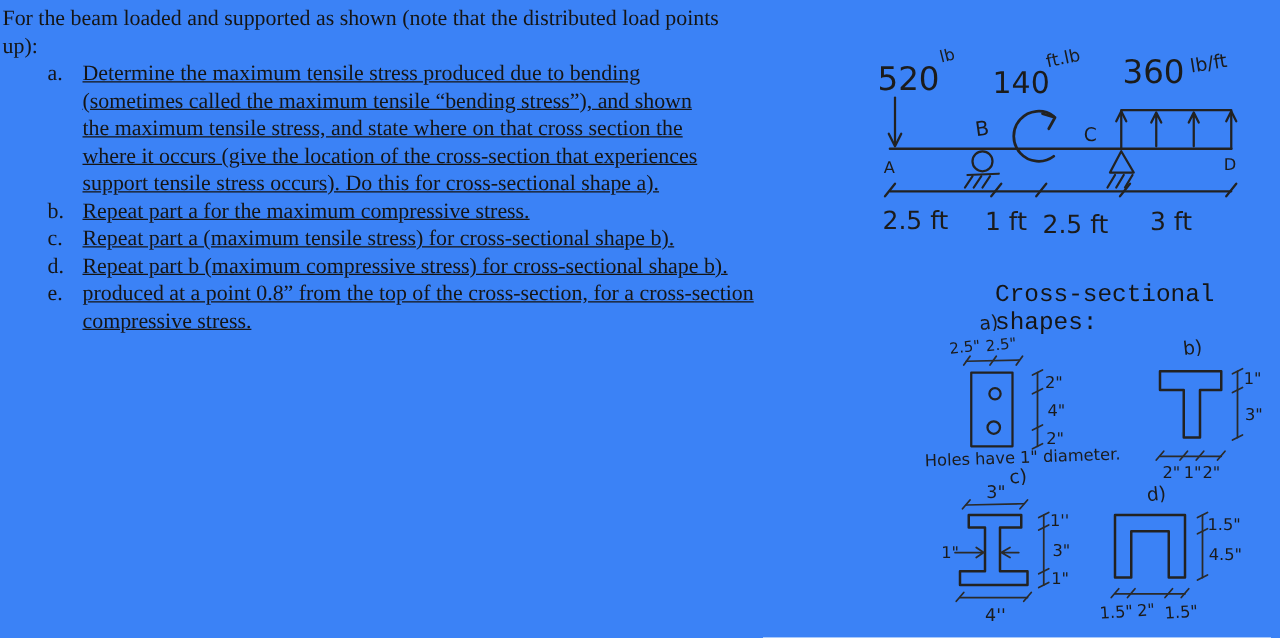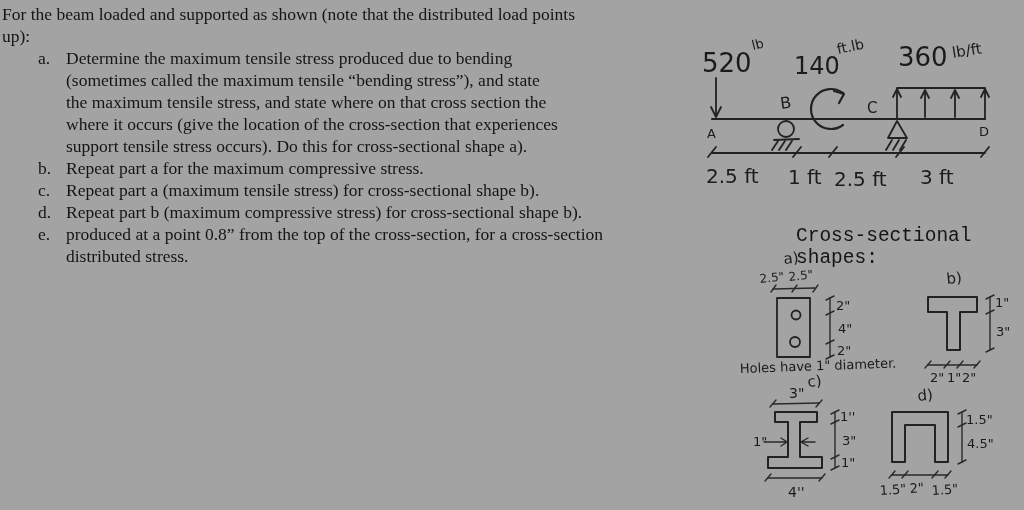--- a/index.html
+++ b/index.html
@@ -1,23 +1,23 @@
 <!DOCTYPE html>
 <html><head>
 <meta charset="utf-8">
 <style>
   html,body{margin:0;padding:0;background:#ffffff;}
-  #page{position:relative;width:1024px;height:510px;background:#a3a3a3;color:#141414;overflow:hidden;}
+  #page{position:relative;width:1024px;height:510px;background:#3b82f6;color:#141414;overflow:hidden;}
   .serif{font-family:"Liberation Serif", serif;}
   #problem{position:absolute;left:2px;top:3px;width:708px;font-size:17.5px;line-height:22px;color:#151515;}
   .intro-line{white-space:nowrap;}
   .item{display:flex;}
   .item .lbl{width:28px;margin-left:36px;flex:none;}
   .item .txt{width:644px;}
-  .txt div{white-space:nowrap;}
+  .txt div{white-space:nowrap;text-decoration:underline;}
   #xs-title{position:absolute;left:796px;top:225px;font-size:19.5px;color:#151515;font-family:Liberation Mono, monospace;}
   svg{position:absolute;overflow:visible;}
   svg text{font-family:"DejaVu Sans", sans-serif;fill:#1b1b1b;}
   .stk{stroke:#222222;stroke-width:1.8;fill:none;stroke-linecap:round;stroke-linejoin:round;}
   .stk-thin{stroke:#2a2a2a;stroke-width:1.4;fill:none;stroke-linecap:round;}
   .h12{font-size:12px;} .h13{font-size:13px;} .h14{font-size:14px;}
   .h15{font-size:15px;} .h16{font-size:16px;} .h20{font-size:20px;}
   .h24{font-size:24px;} .h26{font-size:26px;}
 </style>
 </head>
@@ -26,21 +26,21 @@
 <div id="page">
 
   <div id="problem" class="serif">
     <div class="intro-line">For the beam loaded and supported as shown (note that the distributed load points</div>
     <div class="intro-line">up):</div>
 
     <div class="item">
       <span class="lbl">a.</span>
       <div class="txt">
         <div>Determine the maximum tensile stress produced due to bending</div>
-        <div>(sometimes called the maximum tensile “bending stress”), and state</div>
+        <div>(sometimes called the maximum tensile “bending stress”), and shown</div>
         <div>the maximum tensile stress, and state where on that cross section the</div>
         <div>where it occurs (give the location of the cross-section that experiences</div>
         <div>support tensile stress occurs).  Do this for cross-sectional shape a).</div>
       </div>
     </div>
     <div class="item">
       <span class="lbl">b.</span>
       <div class="txt">
         <div>Repeat part a for the maximum compressive stress.</div>
       </div>
@@ -54,21 +54,21 @@
     <div class="item">
       <span class="lbl">d.</span>
       <div class="txt">
         <div>Repeat part b (maximum compressive stress) for cross-sectional shape b).</div>
       </div>
     </div>
     <div class="item">
       <span class="lbl">e.</span>
       <div class="txt">
         <div>produced at a point 0.8” from the top of the cross-section, for a cross-section</div>
-        <div>distributed stress.</div>
+        <div>compressive stress.</div>
       </div>
     </div>
   </div>
 
   <svg style="left:698px;top:28px;" width="324" height="176" viewBox="0 0 324 176">
 
     <text class="h26" x="4" y="44">520</text>
     <text class="h13" x="55" y="22" transform="rotate(-14 55 22)">lb</text>
     <g class="stk">
       <path d="M18 50 L18 87"></path>

